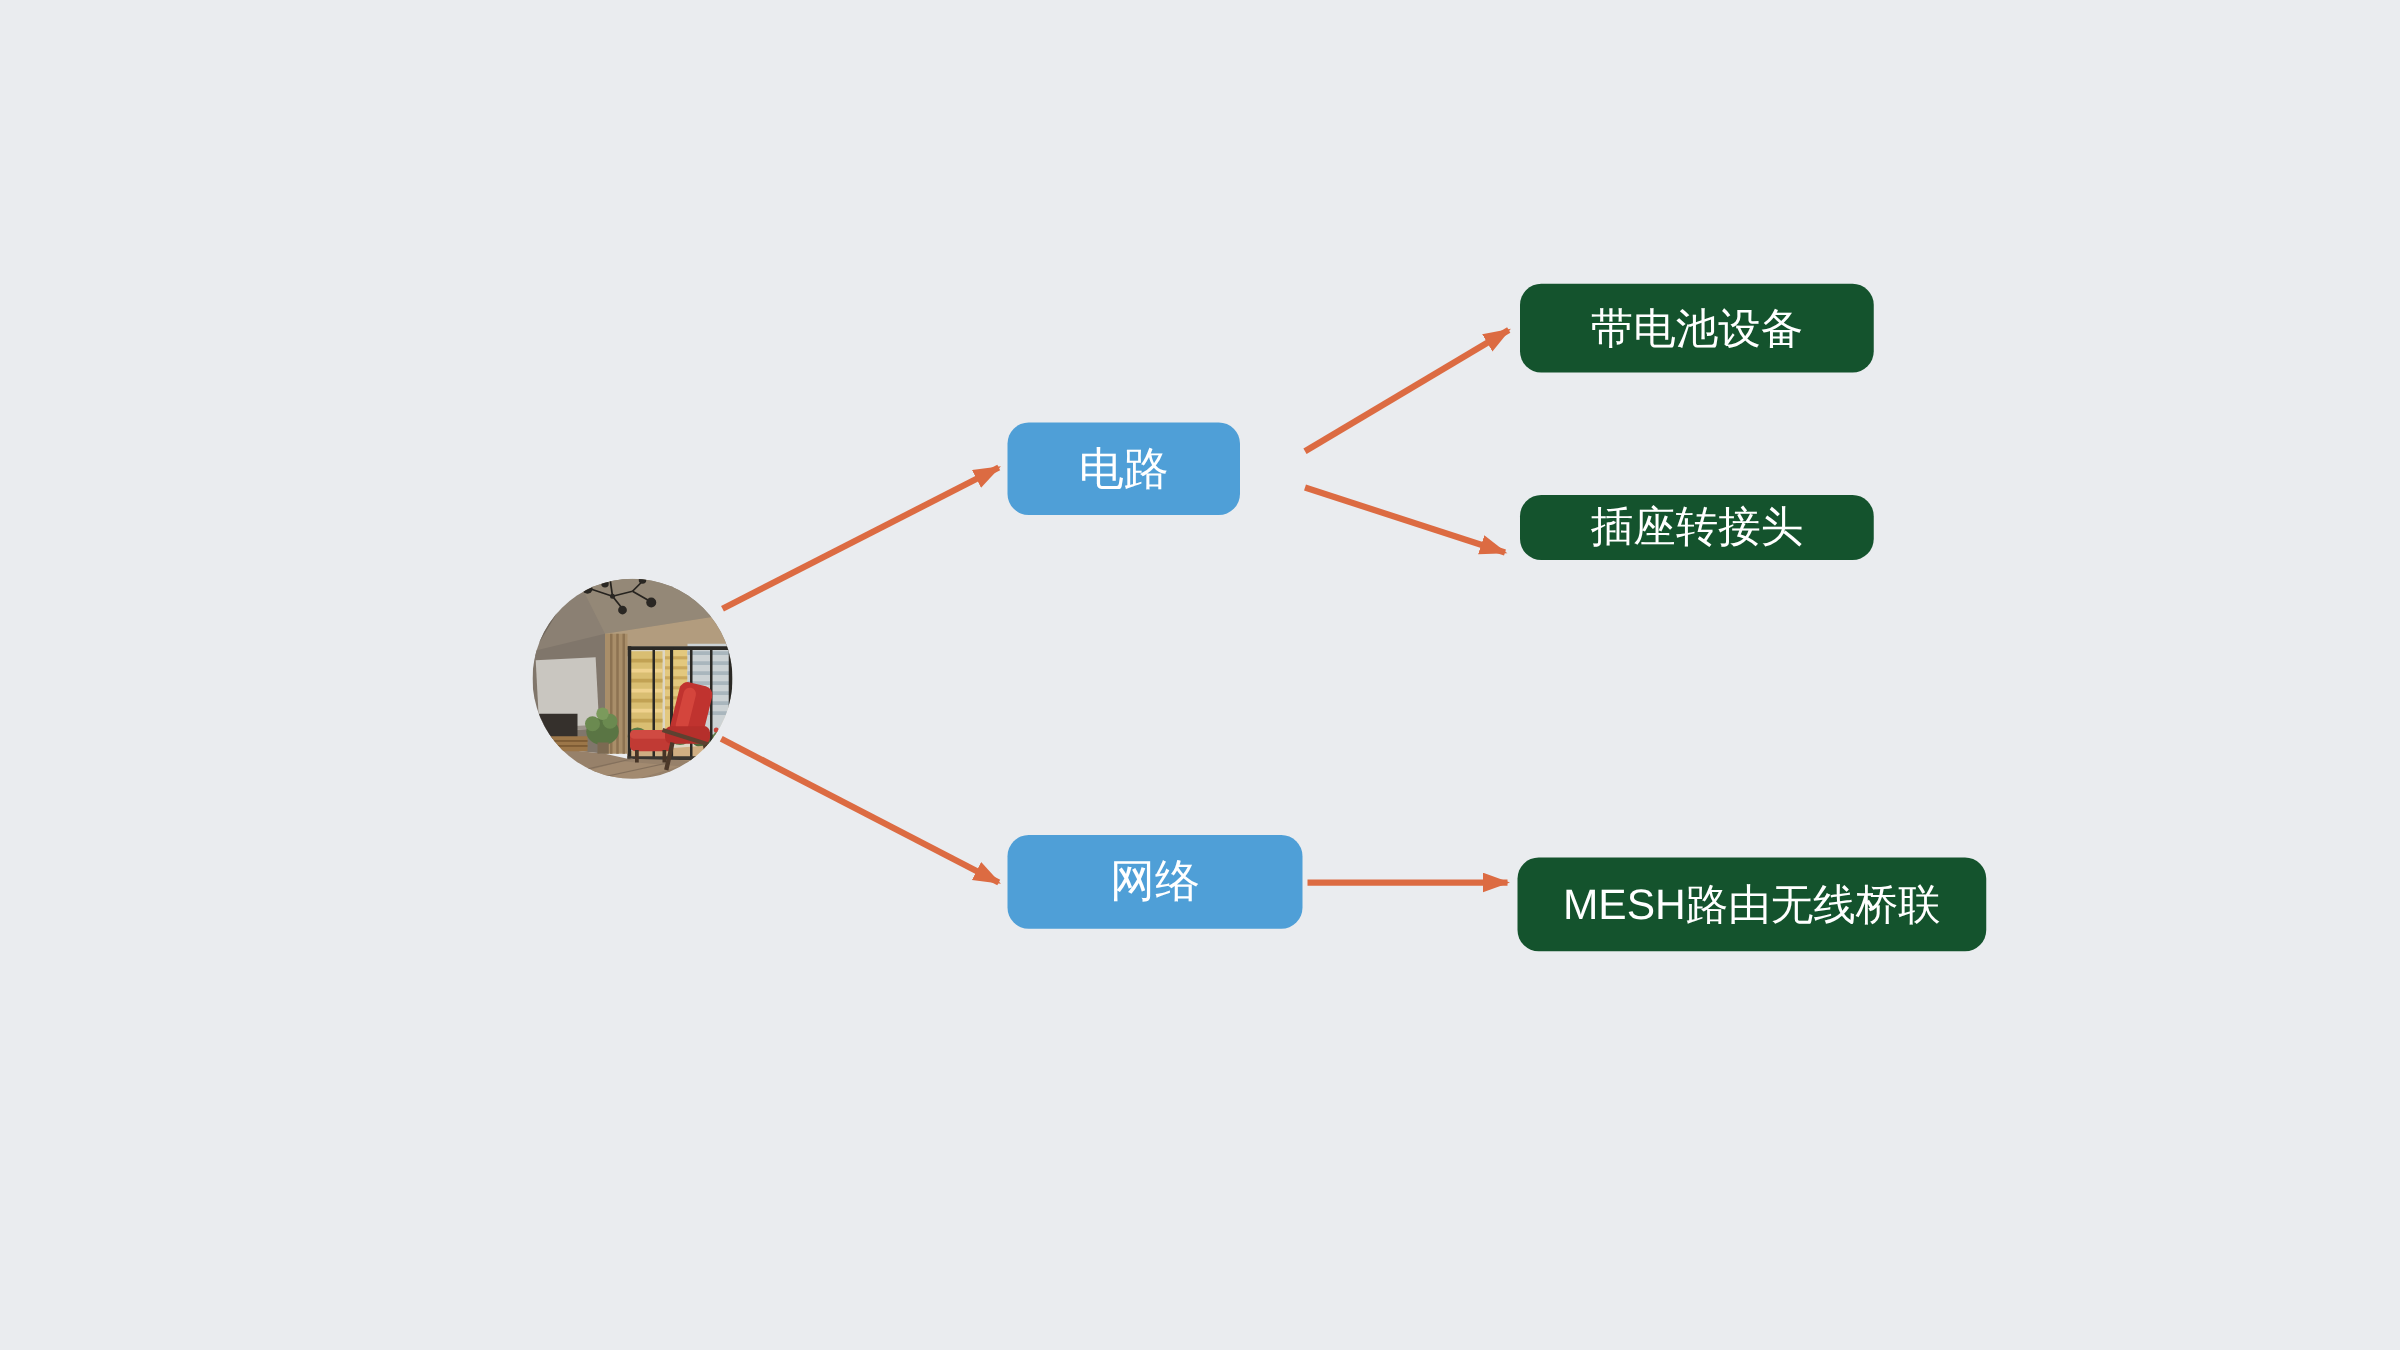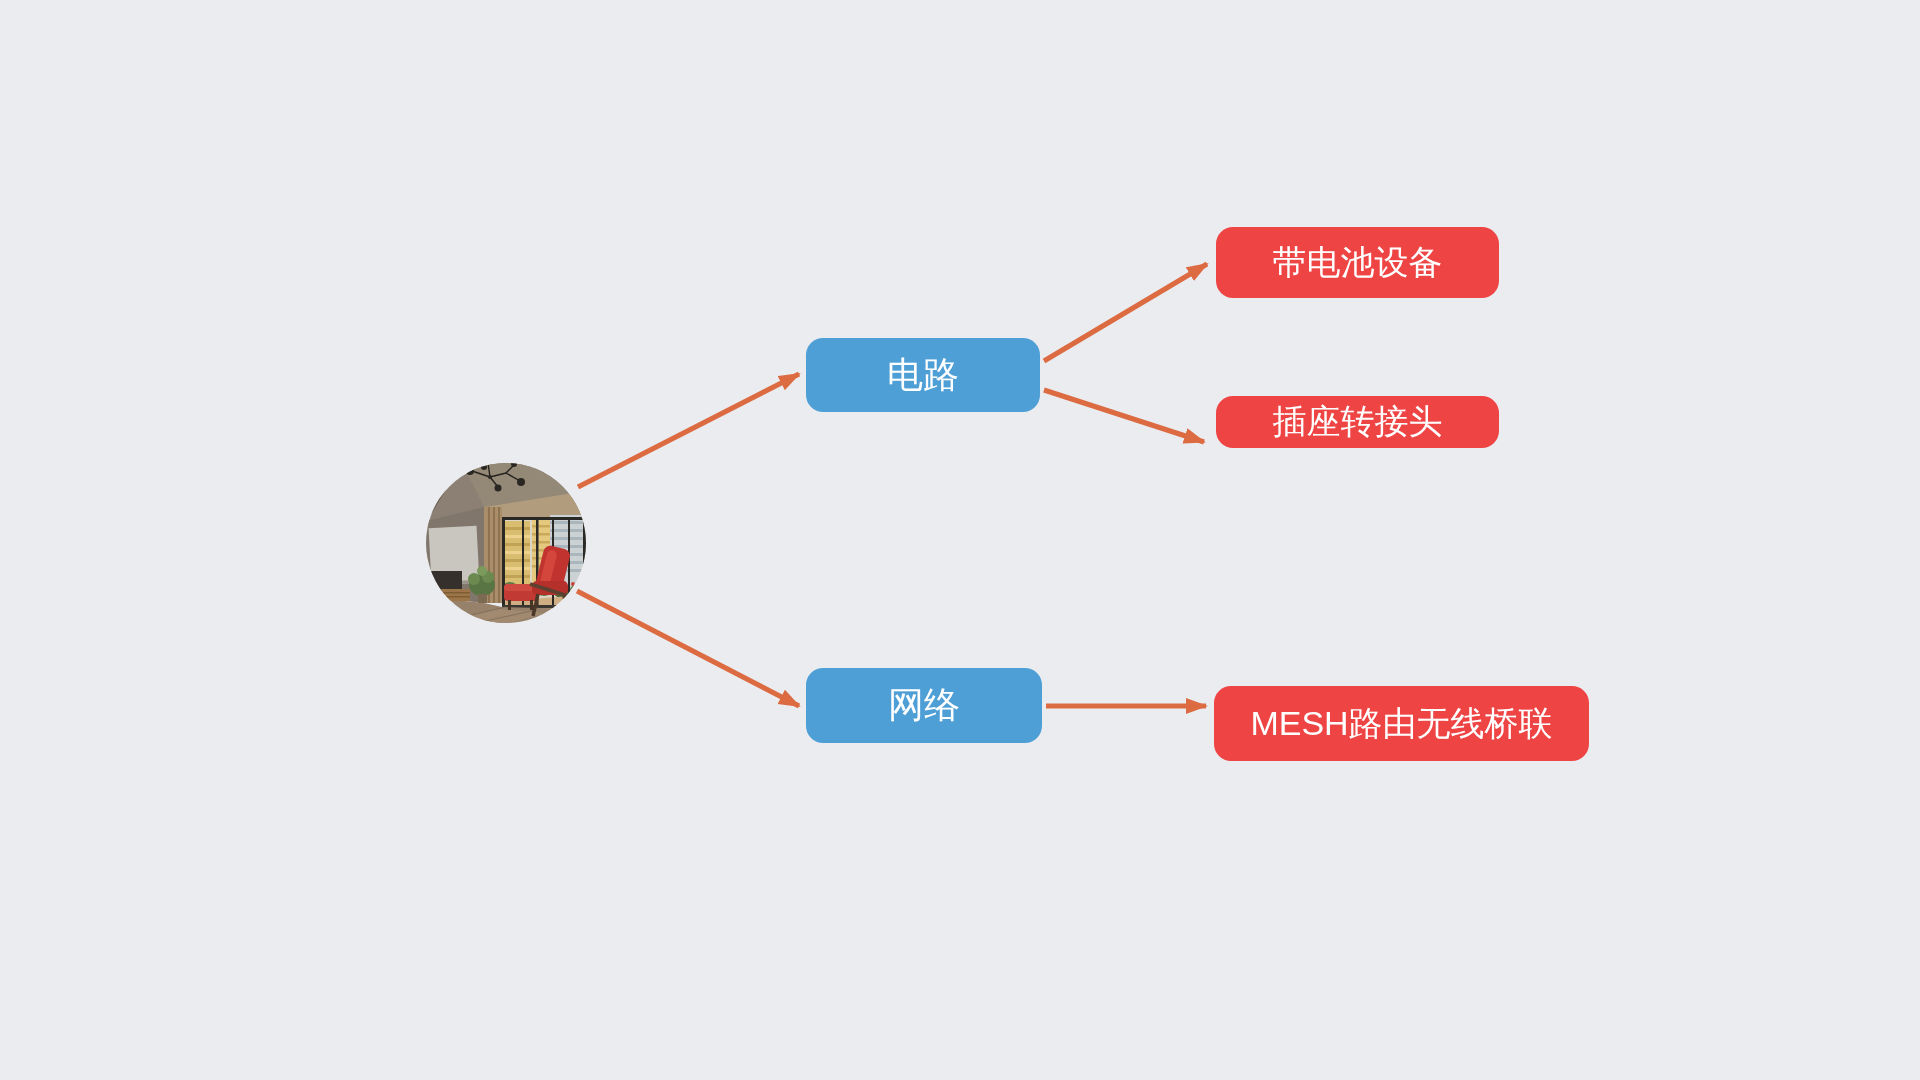--- a/index.html
+++ b/index.html
@@ -31,24 +31,24 @@
     border-radius: 17px;
     box-sizing: border-box;
     white-space: nowrap;
     cursor: default;
   }
   .node.blue {
     background: #4f9fd7;
     font-size: 36px;
   }
   .node.orange {
-    background: #ef4444;
+    background: #14532d;
     font-size: 34px;
   }
-  #node-circuit { left: 806px; top: 338px; width: 234px; height: 74px; }
+  #node-circuit { left: 806px; top: 338px; width: 186px; height: 74px; }
   #node-network { left: 806px; top: 668px; width: 236px; height: 75px; }
   #node-battery { left: 1216px; top: 227px; width: 283px; height: 71px; }
   #node-adapter { left: 1216px; top: 396px; width: 283px; height: 52px; }
   #node-mesh    { left: 1214px; top: 668px; width: 375px; height: 75px; margin-top: 18px; }
   .root-node {
     position: absolute;
     left: 426px; top: 463px;
     width: 160px; height: 160px;
   }
   .root-node svg { display: block; }

